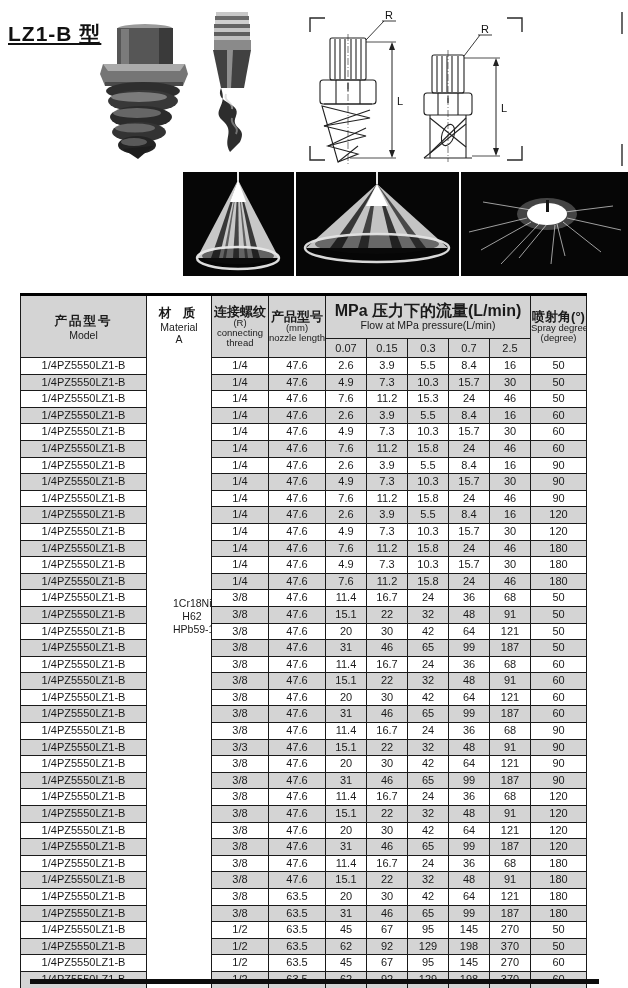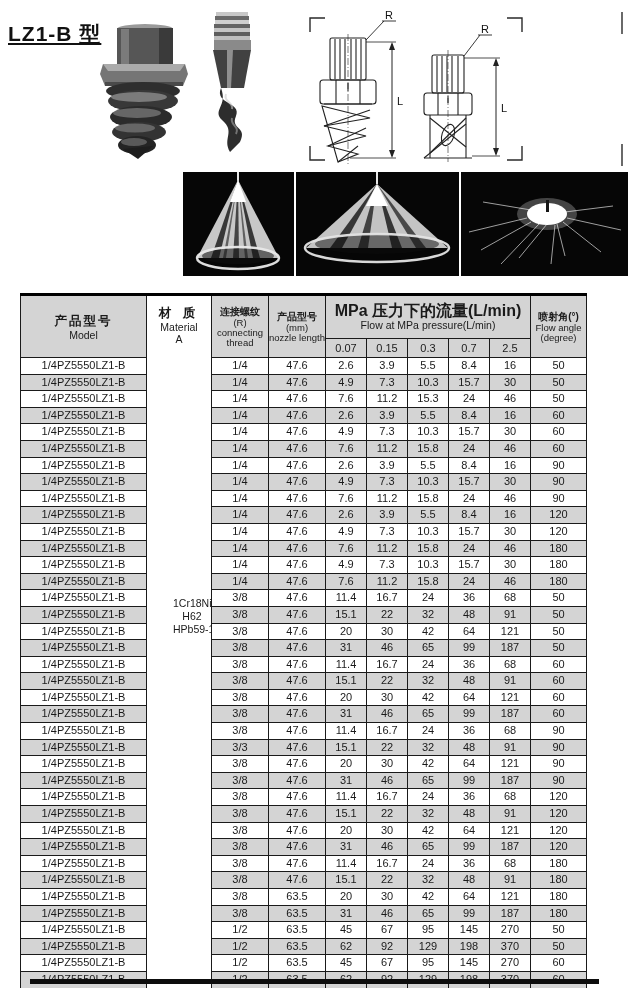--- a/index.html
+++ b/index.html
@@ -36,21 +36,21 @@
   }
   tr.hrow td{background:var(--header_bg,#d4d4d4);}
   tr.hrow.h1 td{height:42px;line-height:normal;}
   tr.hrow.h2 td{height:18px;line-height:18px;}
   table.spec tr:nth-child(2n+4) td{background:var(--stripe,#d4d4d4);}
   td.material-cell, table.spec tr td.material-cell{
     background:#fff;vertical-align:top;line-height:normal;
   }
   .cjk{font-size:12.5px;font-weight:bold;line-height:16px;letter-spacing:2px;}
   .en{font-size:10.5px;font-weight:normal;line-height:12px;letter-spacing:0;}
-  .sm .cjk{font-size:10px;letter-spacing:0;line-height:12px;}
+  .sm .cjk{font-size:13px;letter-spacing:0;line-height:12px;}
   .sm .en{font-size:9.5px;line-height:10px;}
   .mat-head{padding-top:9px;}
   .mat-head .cjk{letter-spacing:4px;}
   .mat-values{margin-top:252px;font-size:10.5px;line-height:13px;font-weight:normal;padding-left:26px;}
   .bottom-bar{
     position:absolute;left:30px;top:979px;width:569px;height:5px;background:#0d0d0d;
   }
 </style>
 </head>
 <body>
@@ -254,21 +254,21 @@
       <div class="cjk">产品型号</div>
       <div class="en">(mm)</div>
       <div class="en">nozzle length</div>
     </td>
     <td colspan="5">
       <div class="cjk" style="letter-spacing:0;font-size:16px;">MPa 压力下的流量(L/min)</div>
       <div class="en">Flow at MPa pressure(L/min)</div>
     </td>
     <td rowspan="2" class="sm">
       <div class="cjk">喷射角(°)</div>
-      <div class="en">Flow angle</div>
+      <div class="en">Spray degree</div>
       <div class="en">(degree)</div>
     </td>
   </tr>
   <tr class="hrow h2">
     <td>0.07</td>
     <td>0.15</td>
     <td>0.3</td>
     <td>0.7</td>
     <td>2.5</td>
   </tr>

